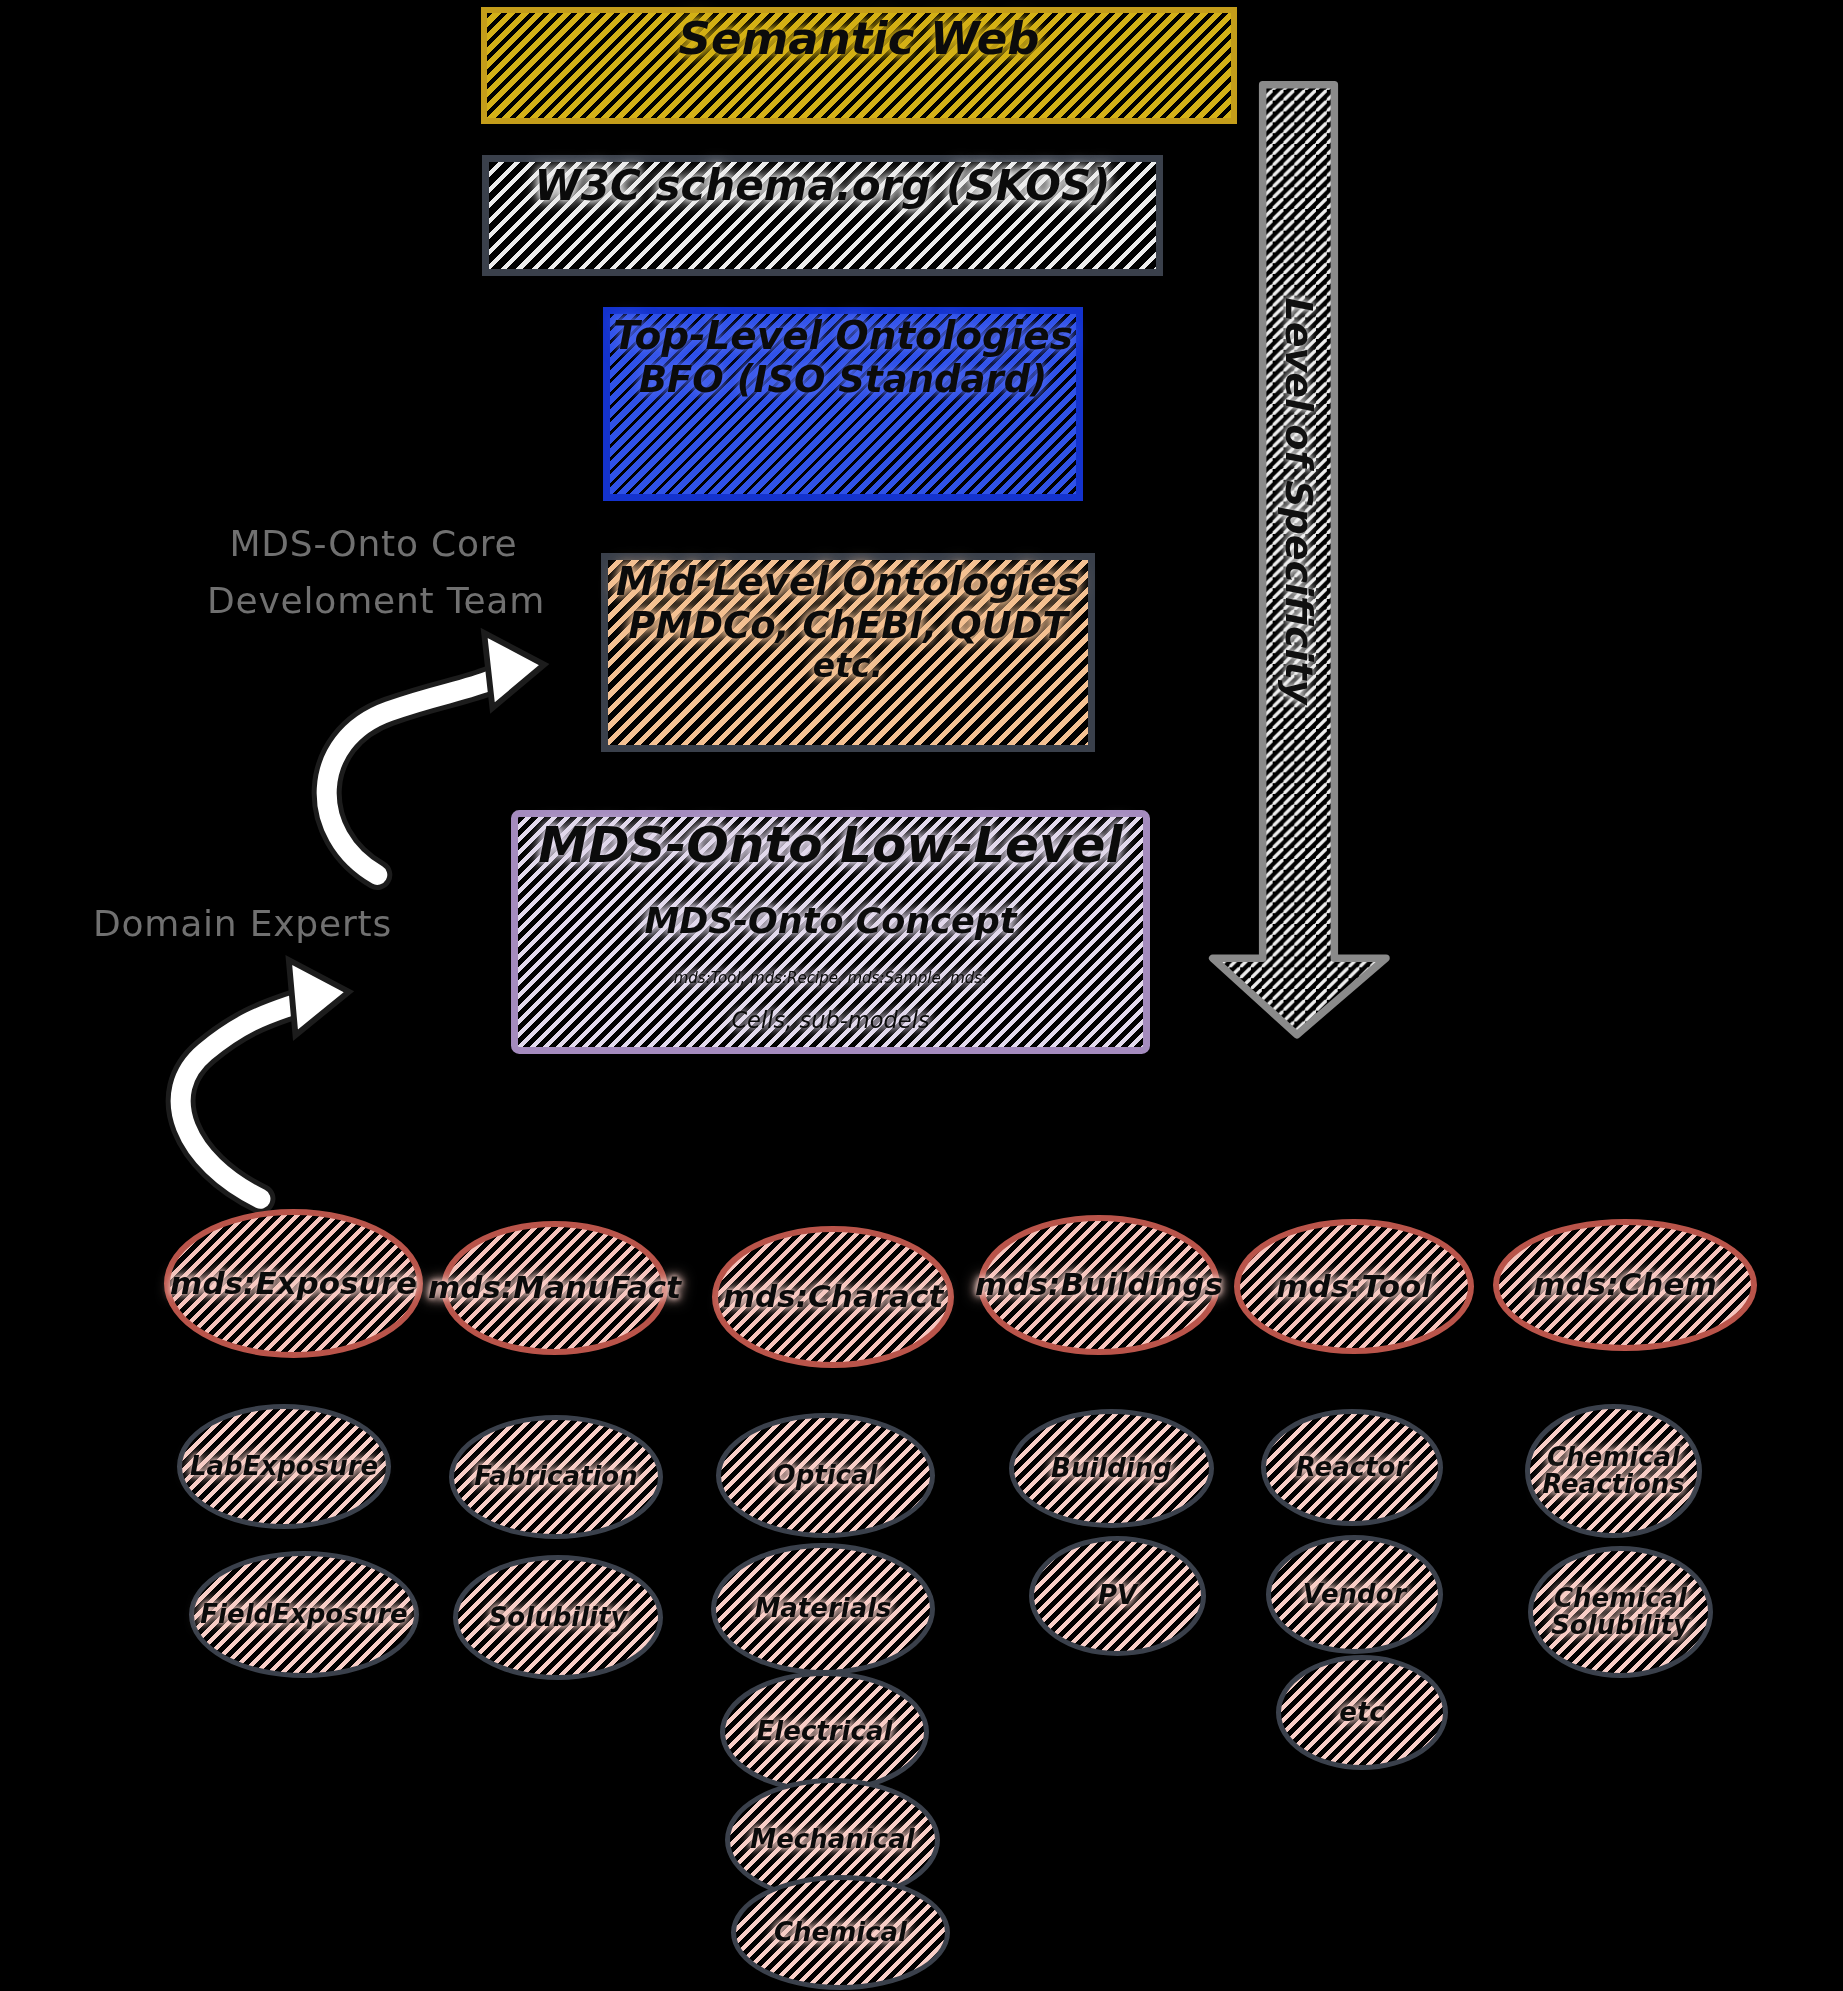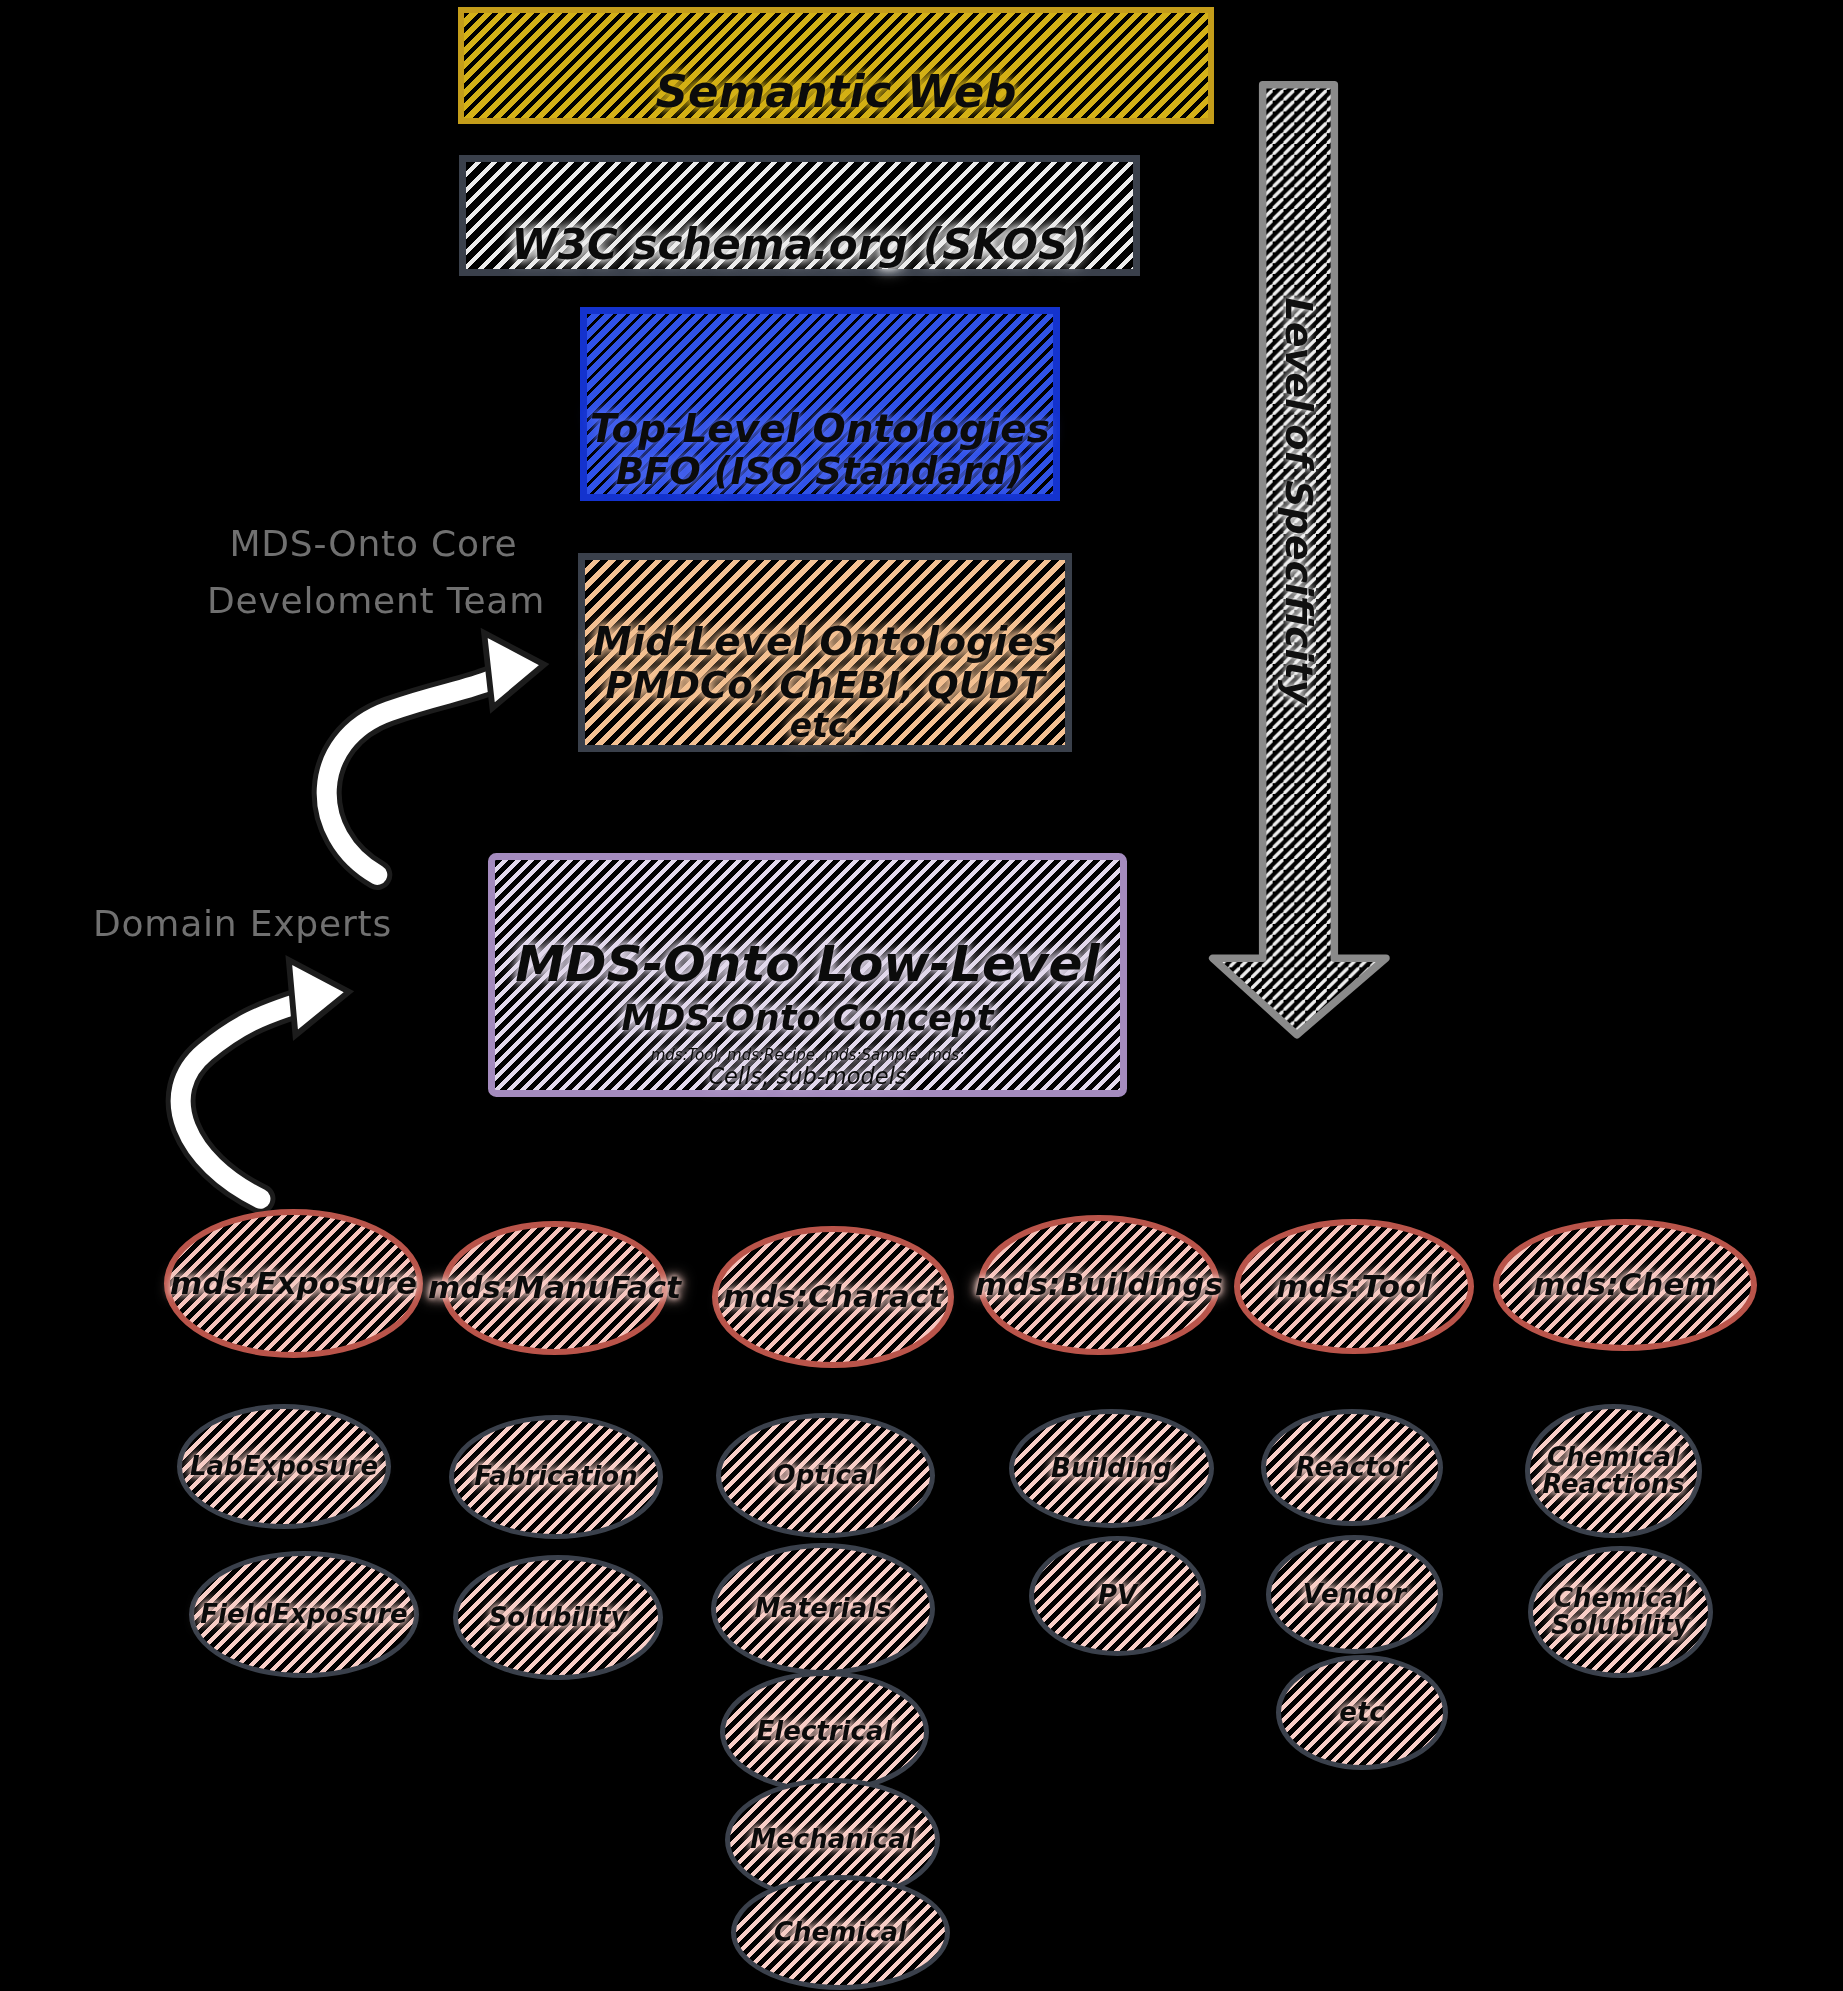--- a/index.html
+++ b/index.html
@@ -1,21 +1,21 @@
 <!DOCTYPE html>
 <html style="font-size:13.4px"><head>
 <meta charset="utf-8">
 <style>
   html,body{margin:0;padding:0;background:#000;}
   #canvas{position:relative;width:1843px;height:1991px;background:#000;overflow:hidden;
           font-family:"DejaVu Sans",sans-serif;}
 
   
   .hbox{position:absolute;background-color:#000;display:flex;flex-direction:column;
-        align-items:center;justify-content:flex-end;text-align:center;box-sizing:border-box;}
+        align-items:center;justify-content:flex-start;text-align:center;box-sizing:border-box;margin-left:23px;}
   .bar-yellow{border:6.7px solid #C49D1A;
     background-image:repeating-linear-gradient(135deg,transparent 0 4.2px,#D4B117 4.2px 10px);}
   .bar-gray{border:7.5px solid #3A404B;
     background-image:repeating-linear-gradient(135deg,transparent 0 6.7px,#ECECEC 6.7px 11px);}
   .box-blue{border:7.5px solid #1433CE;
     background-image:repeating-linear-gradient(135deg,transparent 0 3.3px,#2F52E8 3.3px 9.2px);}
   .box-tan{border:7.5px solid #3A404B;
     background-image:repeating-linear-gradient(135deg,transparent 0 5.8px,#F4C193 5.8px 11px);}
   .box-purple{border:7.5px solid #A48BBE;border-radius:8.3px;
     background-image:repeating-linear-gradient(135deg,transparent 0 5px,#E2D9EC 5px 9.2px);}
@@ -66,21 +66,21 @@
     <div class="ht glow-b" style="font-size:39px;">Top-Level Ontologies</div>
     <div class="ht glow-b" style="font-size:37px;">BFO (ISO Standard)</div>
   </div>
 
   <div class="hbox box-tan" style="left:578px;top:553px;width:494px;height:199px;">
     <div class="ht glow-t" style="font-size:39px;">Mid-Level Ontologies</div>
     <div class="ht glow-t" style="font-size:37px;">PMDCo, ChEBI, QUDT</div>
     <div class="ht glow-t" style="font-size:33px;">etc.</div>
   </div>
 
-  <div class="hbox box-purple" style="left:488px;top:853px;width:639px;height:244px;">
+  <div class="hbox box-purple" style="left:488px;top:810px;width:639px;height:244px;gap:21px;">
     <div class="ht glow-p" style="font-size:50px;">MDS-Onto Low-Level</div>
     <div class="ht glow-p" style="font-size:35px;margin-top:5px;">MDS-Onto Concept</div>
     <div class="ht glow-p" style="font-size:15px;font-weight:normal;margin-top:8.3px;">mds:Tool, mds:Recipe, mds:Sample, mds:</div>
     <div class="ht glow-p" style="font-size:22.5px;font-weight:normal;">Cells, sub-models</div>
   </div>
 
   <svg width="250" height="1044" style="left:1186px;top:67px;" viewBox="0 0 300 1250">
     <defs>
       <pattern id="whash" patternUnits="userSpaceOnUse" width="13" height="13">
         <rect width="13" height="13" fill="#000"></rect>

